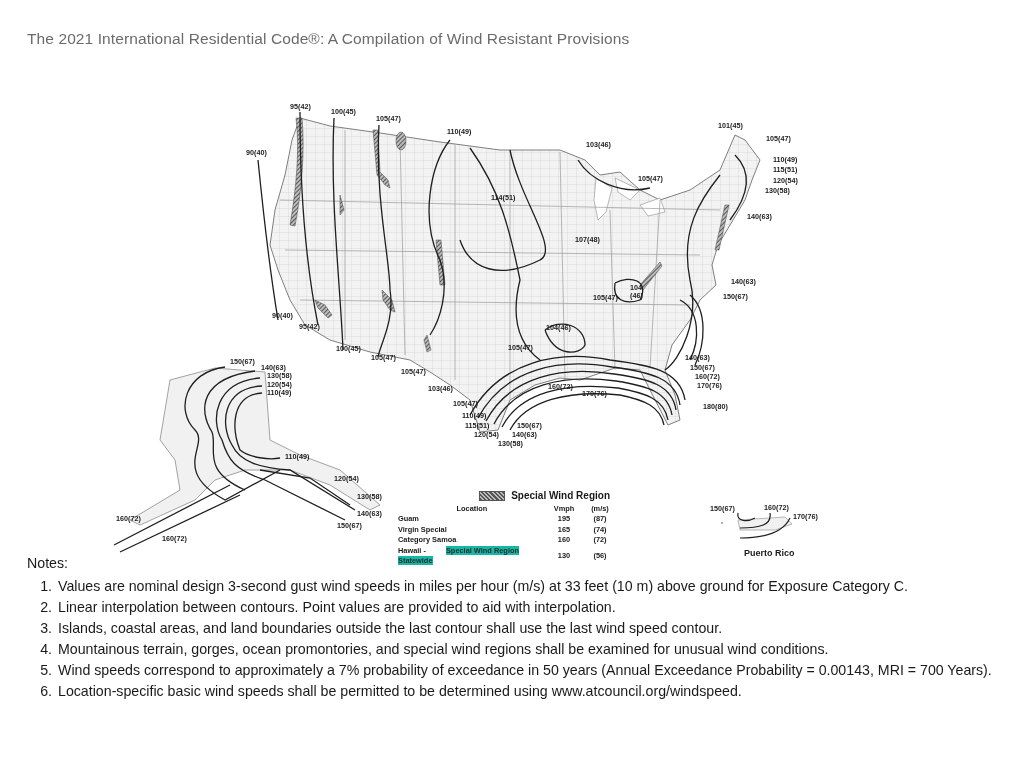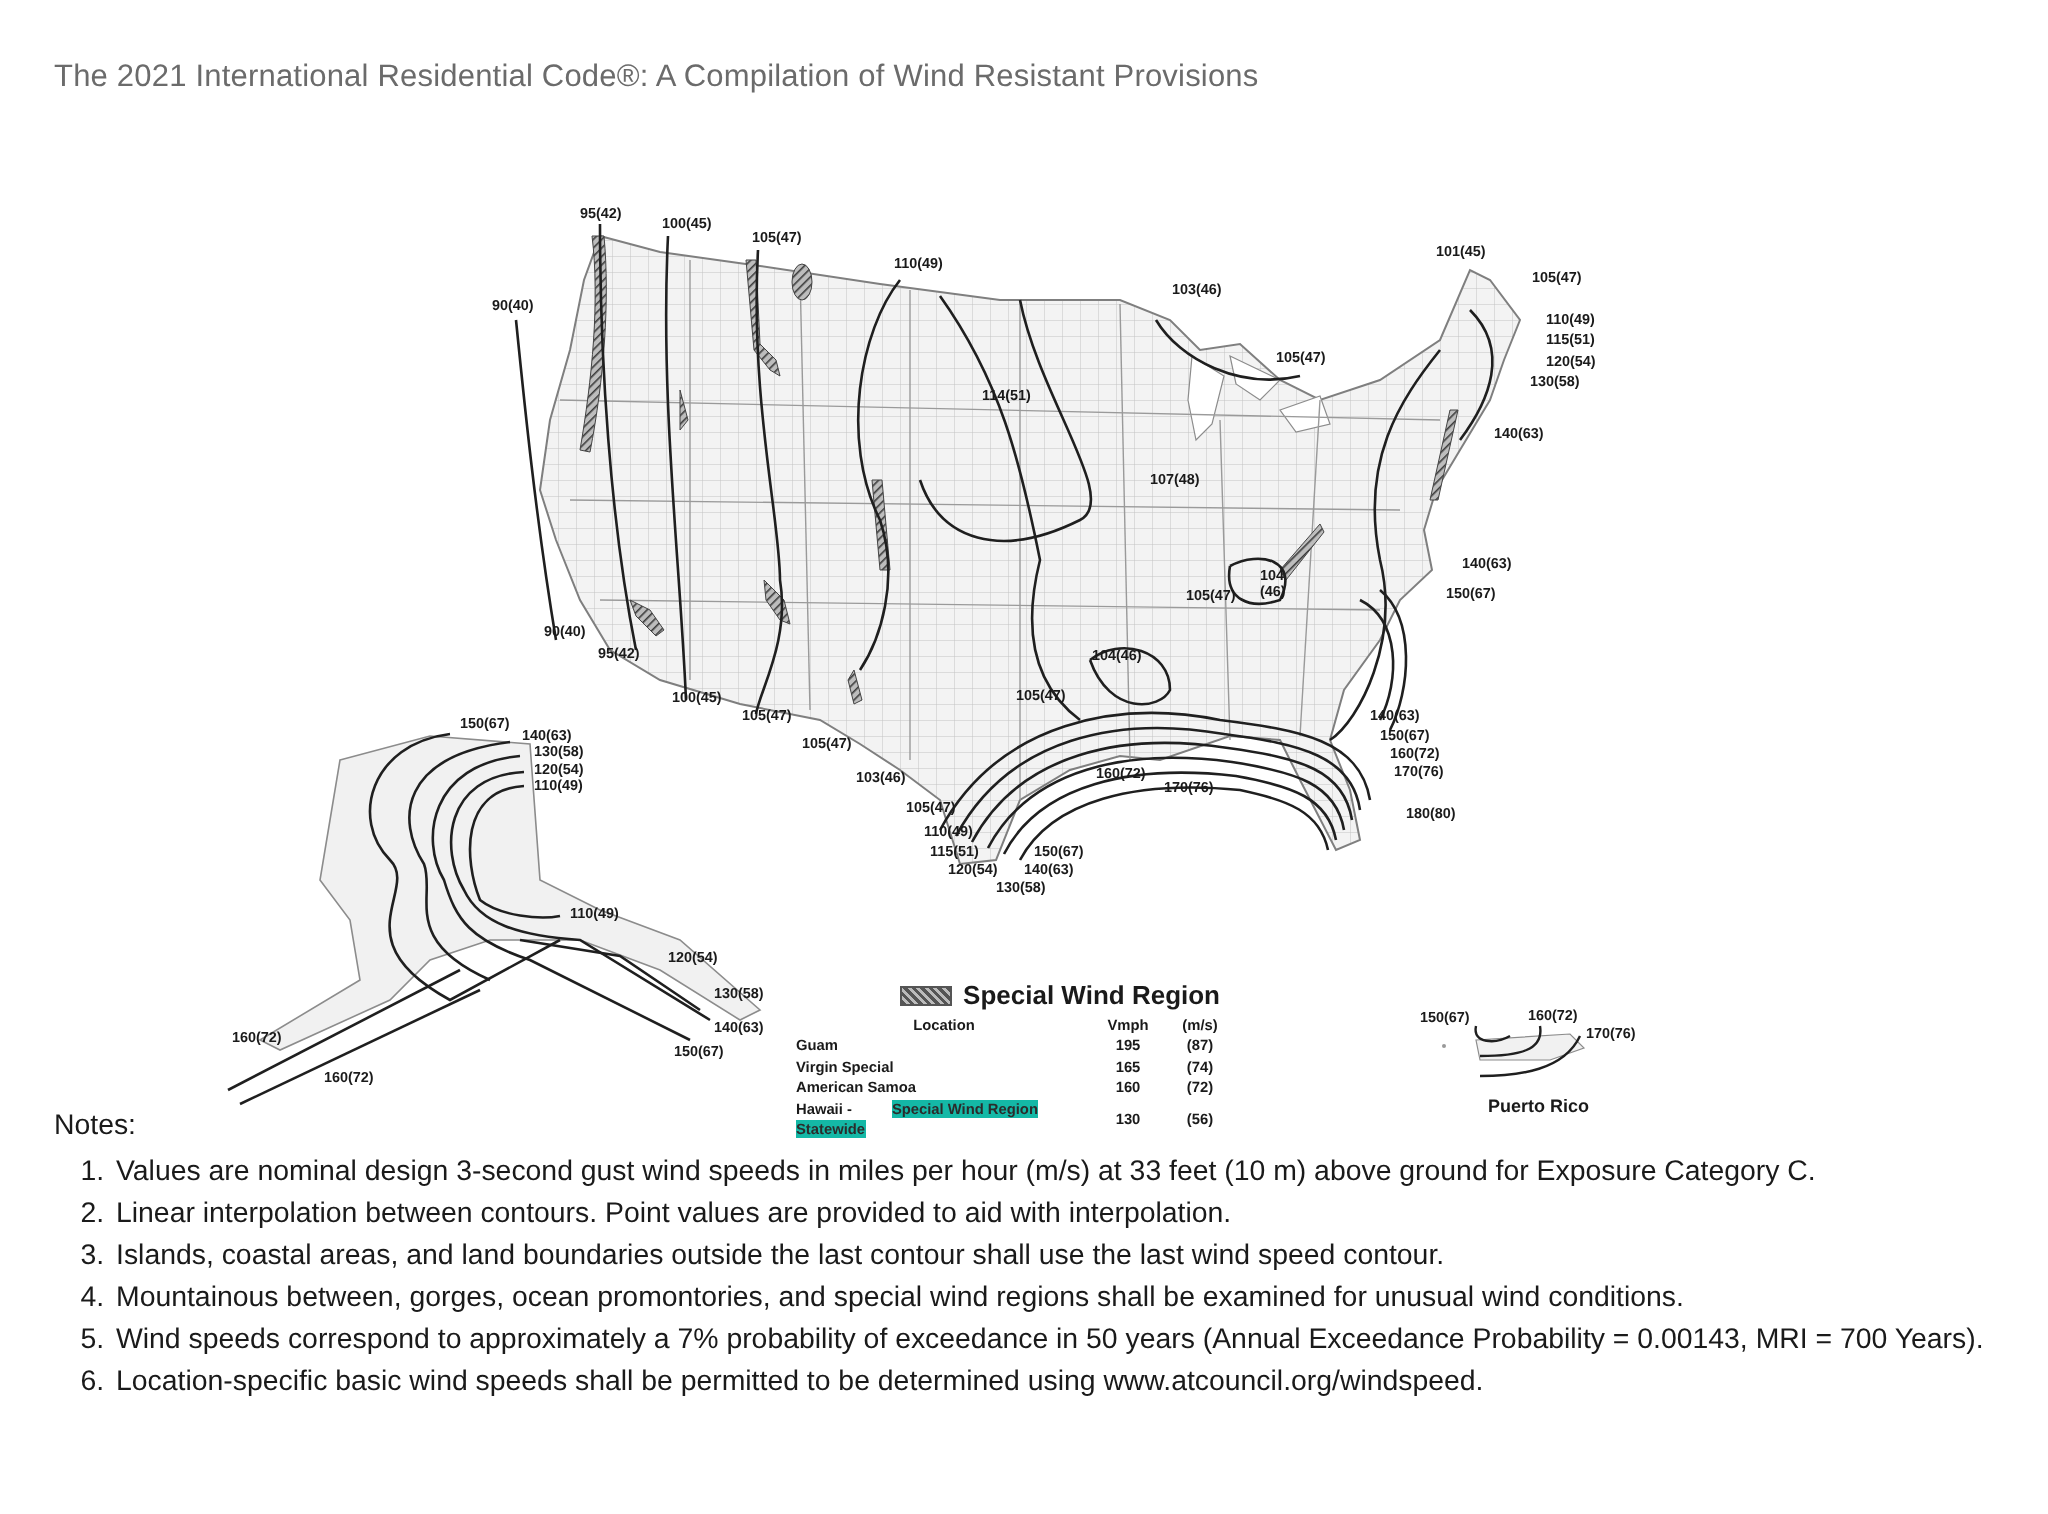--- a/index.html
+++ b/index.html
@@ -1,21 +1,21 @@
 <!DOCTYPE html>
 <html><head>
 <meta charset="utf-8">
 <style>
   html, body { margin:0; padding:0; background:#ffffff; }
   body { width:1024px; height:757px; position:relative; overflow:hidden; font-family:"Liberation Sans", sans-serif; }
   .doc-header { position:absolute; left:27px; top:30px; font-size:15.5px; color:#6b6b6b; letter-spacing:0.1px; font-family:"Liberation Sans Narrow","Liberation Sans", sans-serif; }
   #map-svg { position:absolute; left:0; top:0; }
   .lbl { font-family:"Liberation Sans", sans-serif; font-weight:bold; font-size:7.2px; fill:#1a1a1a; }
   .legend { position:absolute; left:398px; top:490px; width:220px; font-size:7.4px; font-weight:bold; color:#1a1a1a; }
-  .legend .title-row { display:flex; align-items:center; justify-content:flex-end; gap:6px; font-size:13px; margin-bottom:3px; padding-right:8px; }
+  .legend .title-row { display:flex; align-items:center; justify-content:flex-end; gap:6px; font-size:10px; margin-bottom:3px; padding-right:8px; }
   .legend .swatch { width:24px; height:8px; background:repeating-linear-gradient(45deg,#555 0 1.5px,#bbb 1.5px 3px); border:1px solid #555; }
   .legend table { border-collapse:collapse; width:100%; }
   .legend td { padding:0; line-height:10.5px; }
   .legend td.v, .legend th.v { text-align:center; width:36px; }
   .legend th { font-weight:bold; text-align:center; padding:0; line-height:10px; }
   .legend .hl { background:#14b8a6; color:#2b2b2b;margin-left:20px; }
   .pr-label { position:absolute; left:744px; top:548px; font-size:9px; font-weight:bold; color:#1a1a1a; }
   .notes { position:absolute; left:27px; top:555px; width:980px; color:#1a1a1a; font-size:14.2px; font-family:"Liberation Sans", sans-serif; }
   .notes .notes-title { margin-bottom:6px; }
   .notes ol { margin:0; padding-left:29px; }
@@ -200,38 +200,38 @@
       <td>Guam</td>
       <td class="v">195</td>
       <td class="v">(87)</td>
     </tr>
     <tr>
       <td>Virgin Special</td>
       <td class="v">165</td>
       <td class="v">(74)</td>
     </tr>
     <tr>
-      <td>American Samoa</td>
+      <td>Category Samoa</td>
       <td class="v">160</td>
       <td class="v">(72)</td>
     </tr>
     <tr>
       <td><span>Hawaii -</span><span class="hl">Special Wind Region Statewide</span></td>
       <td class="v">130</td>
       <td class="v">(56)</td>
     </tr>
   </tbody>
     </table>
 </div>
 
 <div class="pr-label">Puerto Rico</div>
 
 <div class="notes">
   <div class="notes-title">Notes:</div>
   <ol>
     <li>Values are nominal design 3-second gust wind speeds in miles per hour (m/s) at 33 feet (10 m) above ground for Exposure Category C.</li>
     <li>Linear interpolation between contours. Point values are provided to aid with interpolation.</li>
     <li>Islands, coastal areas, and land boundaries outside the last contour shall use the last wind speed contour.</li>
-    <li>Mountainous between, gorges, ocean promontories, and special wind regions shall be examined for unusual wind conditions.</li>
+    <li>Mountainous terrain, gorges, ocean promontories, and special wind regions shall be examined for unusual wind conditions.</li>
     <li>Wind speeds correspond to approximately a 7% probability of exceedance in 50 years (Annual Exceedance Probability = 0.00143, MRI = 700 Years).</li>
     <li>Location-specific basic wind speeds shall be permitted to be determined using www.atcouncil.org/windspeed.</li>
   </ol>
 </div>
 
 </body></html>

